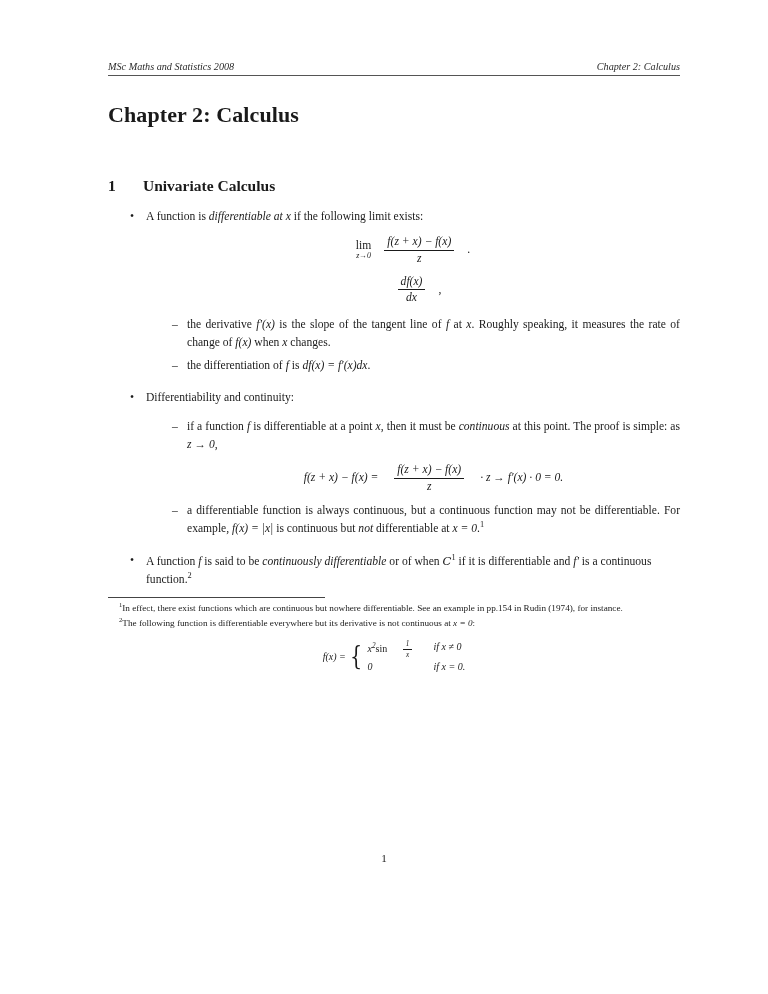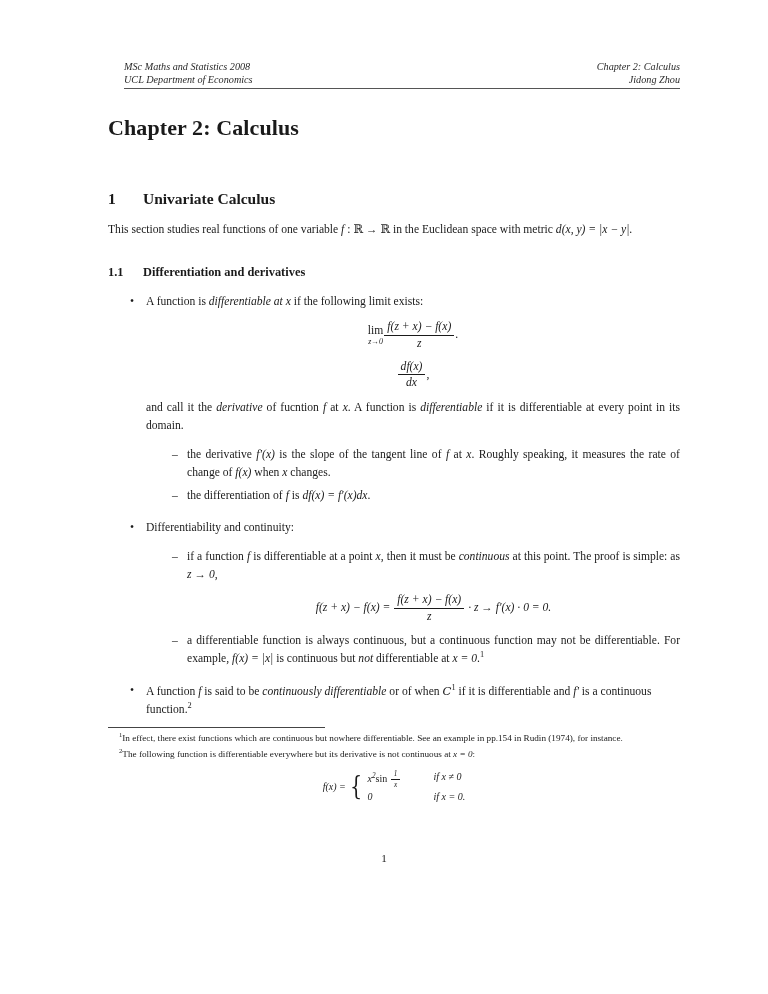--- a/index.html
+++ b/index.html
@@ -25,21 +25,20 @@
     top: 60px;
     width: 572px;
   }
 
   
   .runhead {
     font-style: italic;
     font-size: 10.2px;
     line-height: 13.2px;
     color: #2a2a2a;
-    margin-left: 16px;
   }
   .runhead-row {
     display: flex;
     justify-content: space-between;
     align-items: baseline;
   }
   .runhead-rule {
     border: 0;
     border-top: 1px solid #555;
     margin: 2px 0 0 0;
@@ -138,21 +137,21 @@
     margin: 9px 0 9px 0;
     font-size: 11.6px;
     line-height: 1;
   }
   .display.small { font-size: 10px; }
 
   .frac {
     display: inline-block;
     vertical-align: middle;
     text-align: center;
-    margin: 0 1px;
+    margin: 0 13px;
   }
   .frac .num {
     display: block;
     padding: 0 3px 1px 3px;
     border-bottom: 1px solid #1a1a1a;
     line-height: 1.18;
   }
   .frac .den {
     display: block;
     padding: 1px 3px 0 3px;
@@ -232,57 +231,47 @@
 <body>
 
 <div class="page">
   <div class="content">
 
     <div class="runhead">
       <div class="runhead-row">
         <span>MSc Maths and Statistics 2008</span>
         <span>Chapter 2: Calculus</span>
       </div>
-      <div class="runhead-row">
-        <span>UCL Department of Economics</span>
-        <span>Jidong Zhou</span>
-      </div>
       <hr class="runhead-rule">
     </div>
 
     <h1 class="doc-title">Chapter 2: Calculus</h1>
 
     <h2 class="sec-title">
       <span class="sec-num">1</span>
       <span>Univariate Calculus</span>
     </h2>
 
-    <p class="body"><span>This section studies real functions of one variable </span><span class="mathy">f</span><span> : </span><span class="bb">ℝ</span><span> → </span><span class="bb">ℝ</span><span> in the Euclidean space with metric </span><span class="mathy">d(x, y) = |x − y|</span><span>.</span></p>
-
-    <h3 class="subsec-title">
-      <span class="subsec-num">1.1</span>
-      <span>Differentiation and derivatives</span>
-    </h3>
+
 
     <ul class="lvl1">
 
       <li>
         <span class="bullet">•</span>
         <span>A function is </span><span class="mathy">differentiable at x</span><span> if the following limit exists:</span>
 
         <div class="display">
           <span class="limop mathy"><span class="up">lim</span><span class="lo">z→0</span></span><span class="frac mathy"><span class="num">f(z + x) − f(x)</span><span class="den">z</span></span><span>.</span>
         </div>
 
 
         <div class="display">
           <span class="frac mathy"><span class="num">df(x)</span><span class="den">dx</span></span><span>,</span>
         </div>
 
-        <div class="just"><span>and call it the </span><span class="mathy">derivative</span><span> of fucntion </span><span class="mathy">f</span><span> at </span><span class="mathy">x</span><span>. A function is </span><span class="mathy">differentiable</span><span> if it is differentiable at every point in its domain.</span></div>
 
         <ul class="lvl2">
           <li>
             <span class="dash">–</span>
             <span>the derivative </span><span class="mathy">f′(x)</span><span> is the slope of the tangent line of </span><span class="mathy">f</span><span> at </span><span class="mathy">x</span><span>. Roughly speaking, it measures the rate of change of </span><span class="mathy">f(x)</span><span> when </span><span class="mathy">x</span><span> changes.</span>
           </li>
           <li>
             <span class="dash">–</span>
             <span>the differentiation of </span><span class="mathy">f</span><span> is </span><span class="mathy">df(x) = f′(x)dx</span><span>.</span>
           </li>

